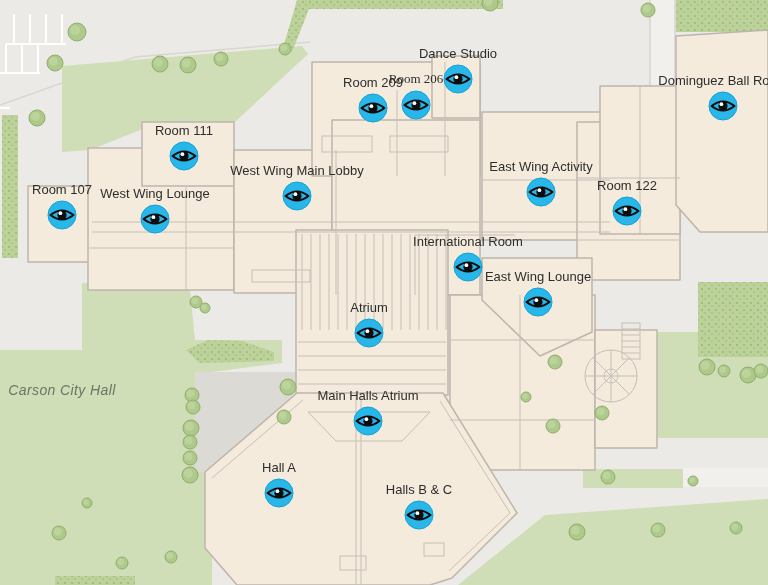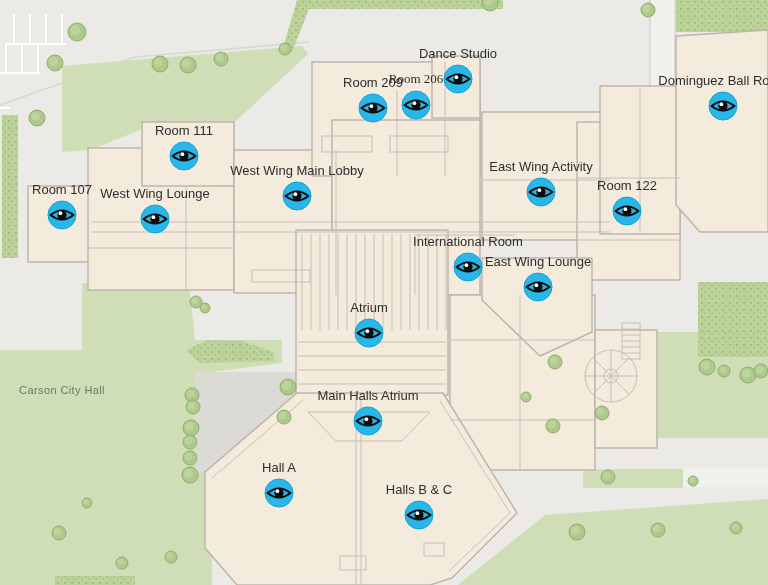--- a/index.html
+++ b/index.html
@@ -14,21 +14,21 @@
     position:absolute;left:50%;bottom:100%;transform:translateX(-50%);
     margin-bottom:3px;white-space:nowrap;font-size:13px;color:#2d2d2d;
   }
   .marker svg.eye{position:absolute;left:0;top:0;cursor:pointer;display:block;}
   .eye-bg{fill:#29b6e8;stroke:#12a2d8;stroke-width:1;}
   .eye-outline{fill:none;stroke:#0d0d0d;stroke-width:2;stroke-linejoin:round;}
   .eye-pupil{fill:#0d0d0d;}
   .eye-glint{fill:#ffffff;}
   .ground-label{
     position:absolute;left:62px;top:390px;transform:translate(-50%,-50%);
-    font-size:11px;letter-spacing:.4px;color:#6e7566;white-space:nowrap;
+    font-size:14px;letter-spacing:.4px;color:#6e7566;white-space:nowrap;font-style:italic;
   }
 </style>
 </head>
 <body>
 
 <div class="map-root">
 
   <svg class="base" width="768" height="585" viewBox="0 0 768 585">
     <defs>
       <pattern id="hedgeTex" width="7" height="7" patternUnits="userSpaceOnUse">
@@ -278,21 +278,21 @@
   </div>
       <div class="marker" style="left: 453px; top: 252px;">
     <span class="marker-label">International Room</span>
     <svg class="eye" width="30" height="30" viewBox="0 0 30 30">
       <circle class="eye-bg" cx="15" cy="15" r="14" fill="#29b6e8"></circle>
       <path class="eye-outline" d="M3.5 15 Q15 6 26.5 15 Q15 24 3.5 15 Z"></path>
       <circle class="eye-pupil" cx="15" cy="15" r="4.6"></circle>
       <circle class="eye-glint" cx="13.4" cy="13.2" r="1.9"></circle>
     </svg>
   </div>
-      <div class="marker" style="left: 523px; top: 272px;">
+      <div class="marker" style="left: 523px; top: 287px;">
     <span class="marker-label">East Wing Lounge</span>
     <svg class="eye" width="30" height="30" viewBox="0 0 30 30">
       <circle class="eye-bg" cx="15" cy="15" r="14" fill="#29b6e8"></circle>
       <path class="eye-outline" d="M3.5 15 Q15 6 26.5 15 Q15 24 3.5 15 Z"></path>
       <circle class="eye-pupil" cx="15" cy="15" r="4.6"></circle>
       <circle class="eye-glint" cx="13.4" cy="13.2" r="1.9"></circle>
     </svg>
   </div>
       <div class="marker" style="left: 354px; top: 318px;">
     <span class="marker-label">Atrium</span>

